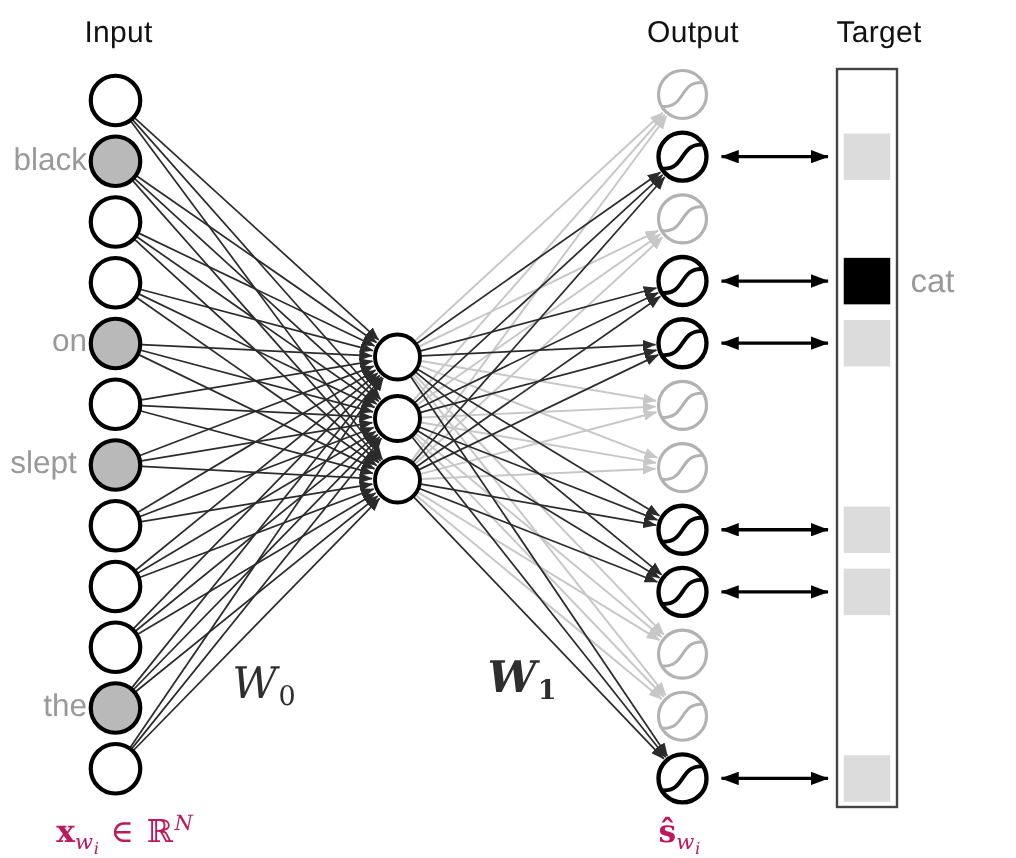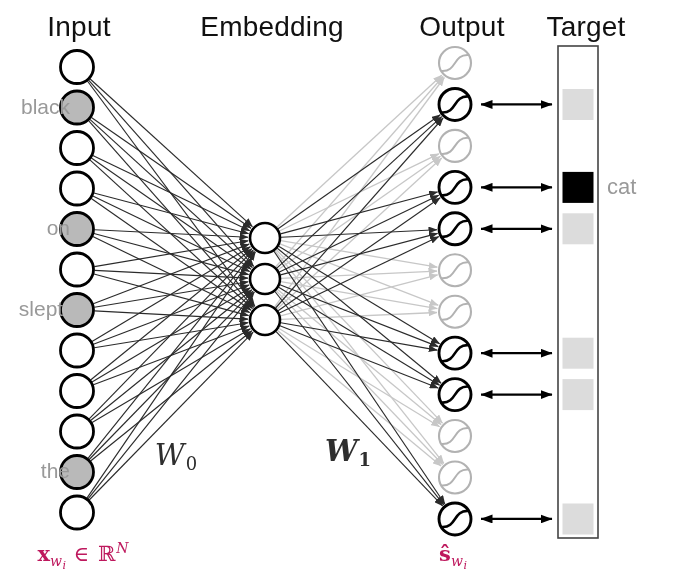--- a/index.html
+++ b/index.html
@@ -1,19 +1,19 @@
 <!DOCTYPE html>
 <html><head>
 <meta charset="utf-8">
 <style>
   html,body{margin:0;padding:0;background:#fff;}
   #fig{position:relative;width:677px;height:572px;background:#fff;overflow:hidden;
        font-family:"Liberation Sans",sans-serif;}
   #net{position:absolute;left:0;top:0;}
-  .hdr{position:absolute;top:11px;transform:translateX(-50%);font-size:28px;color:#111;
+  .hdr{position:absolute;top:11px;transform:translateX(-50%);font-size:20px;color:#111;
        white-space:nowrap;letter-spacing:0.2px;}
   #hdr-input{left:79px;}
   #hdr-embedding{left:272px;}
   #hdr-output{left:462px;}
   #hdr-target{left:586px;}
   .wlab{position:absolute;transform:translateX(-50%);font-family:"DejaVu Serif",serif;
         color:#2e2e2e;white-space:nowrap;}
   #w0{left:176px;top:438px;}
   #w1{left:348px;top:434px;font-weight:bold;}
   .wbase{font-style:italic;font-size:29px;}
@@ -22,21 +22,21 @@
         font-size:21px;color:#be185d;white-space:nowrap;}
   #math-input{left:83px;top:541px;}
   #math-embed{left:266px;top:541px;}
   #math-shat{left:453px;top:541px;}
   #math-target{left:592px;top:541px;}
   .m-b{font-weight:bold;}
   .m-n{padding:0 1px;}
   .m-sub{font-size:14px;font-style:italic;position:relative;top:5px;}
   .m-ssub{font-size:11px;font-style:italic;position:relative;top:8px;margin-left:0.5px;}
   .m-sup{font-size:14px;font-style:italic;position:relative;top:-8px;}
-  #word-labels{position:absolute;left:12px;top:0;width:58px;height:416px;}
+  #word-labels{position:absolute;left:0;top:0;width:58px;height:416px;}
   .wordlab{position:absolute;left:0;right:0;text-align:right;font-size:21px;color:#999;}
 </style>
 </head>
 <body>
 
 <div id="fig">
   <svg id="net" width="677" height="572" viewBox="0 0 677 572">
       <defs>
         <marker id="ab" viewBox="0 0 9 7" markerWidth="9" markerHeight="7" refX="8.5" refY="3.5" orient="auto" markerUnits="userSpaceOnUse">
           <path d="M0,0 L9,3.5 L0,7 Z" fill="#2b2b2b"></path>
@@ -188,21 +188,20 @@
     </svg>
 
   <div id="word-labels">
       <span class="wordlab" style="top: 94.5px;">black</span>
       <span class="wordlab" style="top: 216px;">on</span>
       <span class="wordlab" style="top: 297px; text-align: center;">slept</span>
       <span class="wordlab" style="top: 459px;">the</span>
     </div>
 
   <div class="hdr" id="hdr-input">Input</div>
-  <div class="hdr" id="hdr-embedding">Embedding</div>
   <div class="hdr" id="hdr-target">Target</div>
   <div class="hdr" id="hdr-output">Output</div>
 
   <div class="wlab" id="w0"><span class="wbase">W</span><span class="wsub">0</span></div>
   <div class="wlab" id="w1"><span class="wbase">W</span><span class="wsub">1</span></div>
 
   <div class="math" id="math-input"><span class="m-b">x</span><span class="m-sub">w</span><span class="m-ssub">i</span><span class="m-n"> ∈ </span><span class="m-n">ℝ</span><span class="m-sup">N</span></div>
   <div class="math" id="math-shat"><span class="m-b">ŝ</span><span class="m-sub">w</span><span class="m-ssub">i</span></div>
 </div>
 

